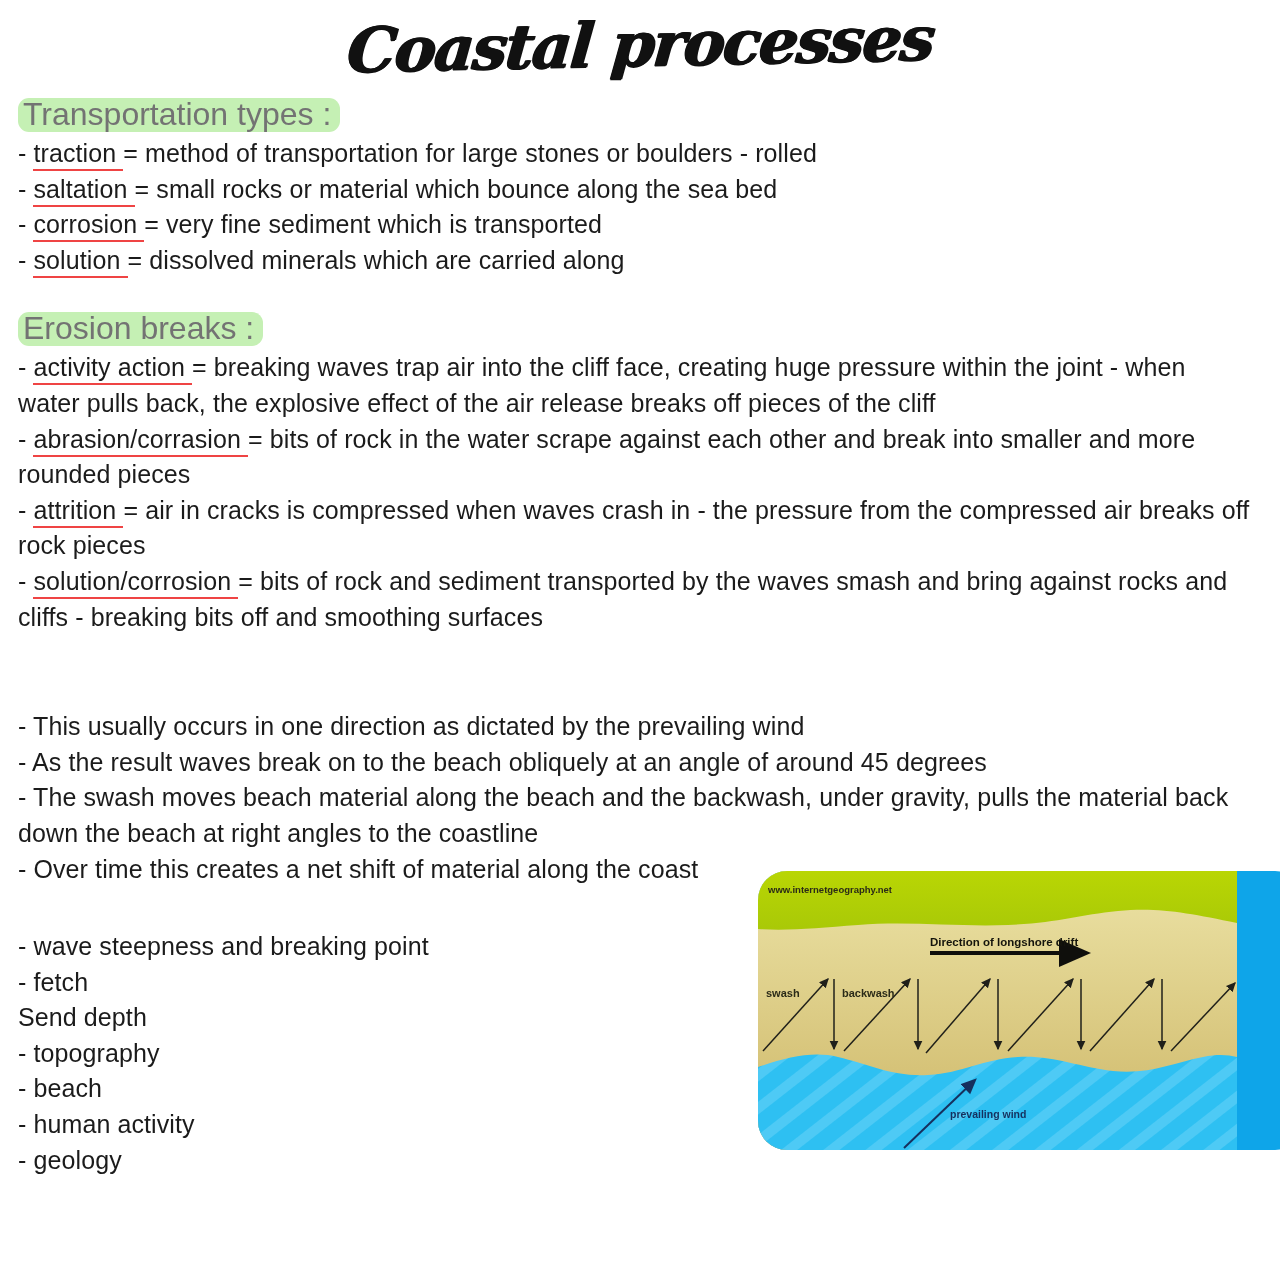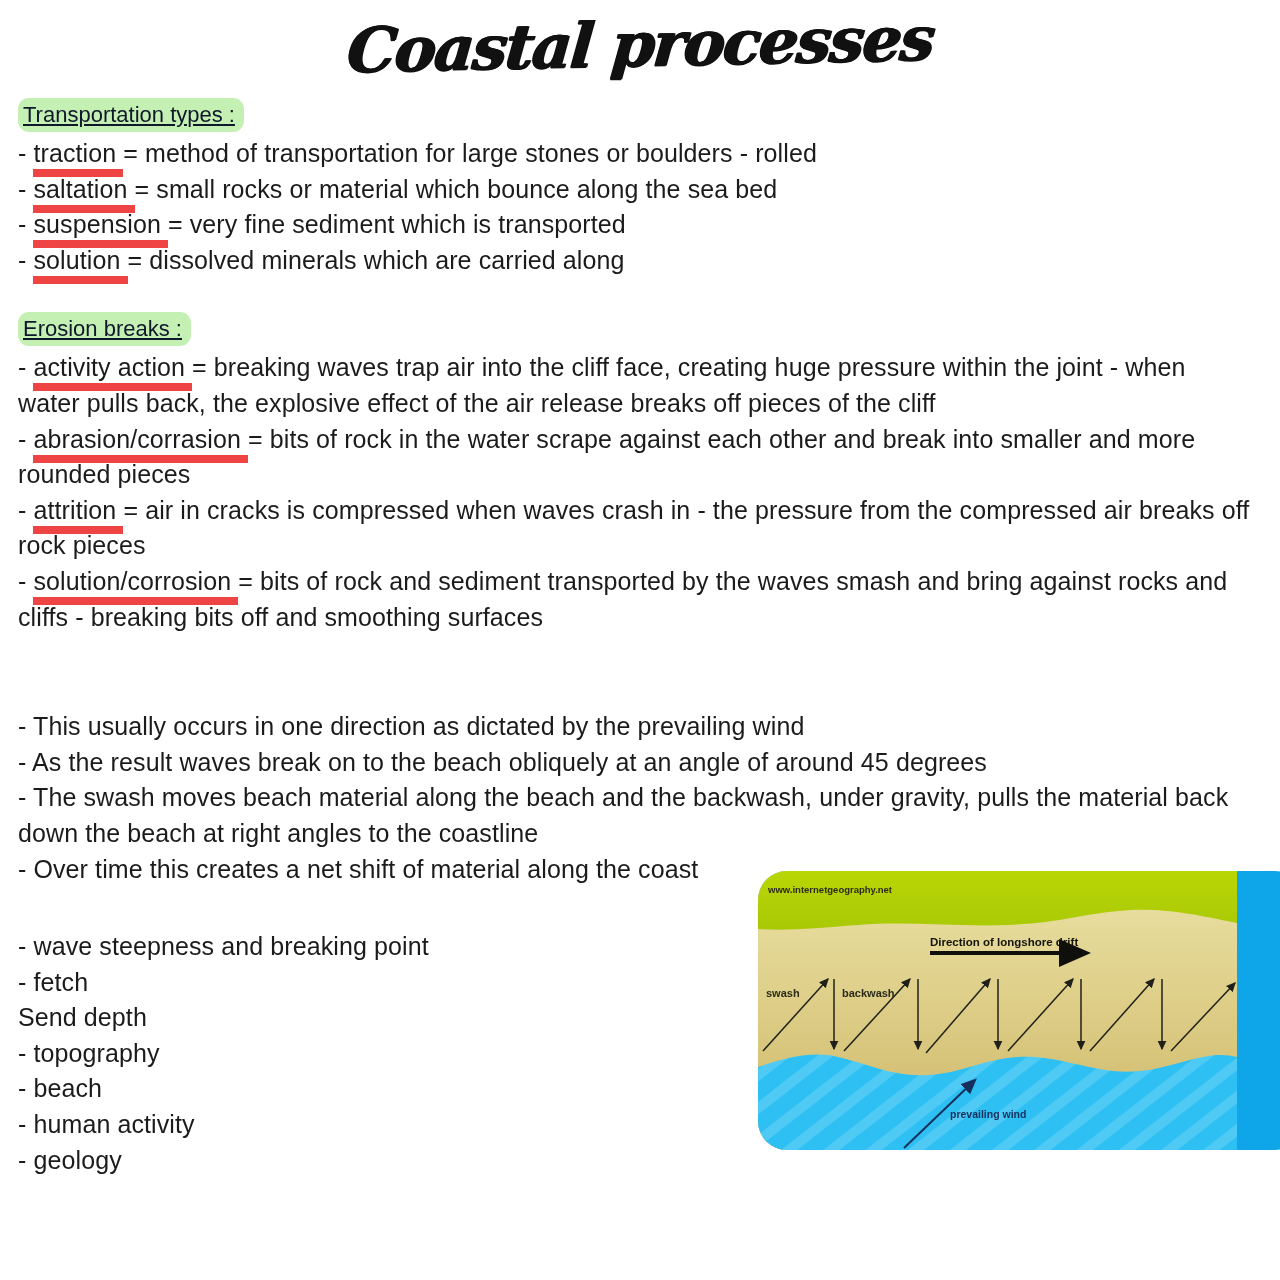--- a/index.html
+++ b/index.html
@@ -44,42 +44,41 @@
     top:98px;
     width:1268px;
   }
   .section{ margin-bottom:0; }
   .gap-sm{ height:34px; }
   .gap-lg{ height:74px; }
   .gap-md{ height:42px; }
 
   .heading{
     display:inline-block;
-    font-size:22px;
+    font-size:32px;
     line-height:31px;
-    color:#0f172a;
+    color:#737373;
     background:#c5f0b4;
     border-radius:11px;
     padding:1px 9px 2px 5px;
     margin-bottom:4px;
     white-space:nowrap;
-    text-decoration:underline;
   }
 
   .line{
     font-size:25px;
     line-height:35.6px;
     color:#1b1b1b;
     white-space:nowrap;
     letter-spacing:0.1px;
   }
   .line.wrapline{ }
 
   .u{
-    border-bottom:8px solid #ef4444;
+    border-bottom:2px solid #ef4444;
     padding-bottom:2px;
   }
 
   
   .diagram{
     position:absolute;
     left:758px;
     top:871px;
     width:546px;
     height:279px;
@@ -97,21 +96,21 @@
   <div class="title-wrap">
     <span class="title">Coastal processes</span>
   </div>
 
   <div class="notes">
 
     <div class="section">
       <div class="heading">Transportation types :</div>
       <div class="line"><span>- </span><span class="u">traction </span><span>= method of transportation for large stones or boulders - rolled</span></div>
       <div class="line"><span>- </span><span class="u">saltation </span><span>= small rocks or material which bounce along the sea bed</span></div>
-      <div class="line"><span>- </span><span class="u">suspension </span><span>= very fine sediment which is transported</span></div>
+      <div class="line"><span>- </span><span class="u">corrosion </span><span>= very fine sediment which is transported</span></div>
       <div class="line"><span>- </span><span class="u">solution </span><span>= dissolved minerals which are carried along</span></div>
     </div>
 
     <div class="gap-sm"></div>
 
     <div class="section">
       <div class="heading">Erosion breaks :</div>
       <div class="line"><span>- </span><span class="u">activity action </span><span>= breaking waves trap air into the cliff face, creating huge pressure within the joint - when</span></div>
       <div class="line wrapline">water pulls back, the explosive effect of the air release breaks off pieces of the cliff</div>
       <div class="line"><span>- </span><span class="u">abrasion/corrasion </span><span>= bits of rock in the water scrape against each other and break into smaller and more</span></div>

